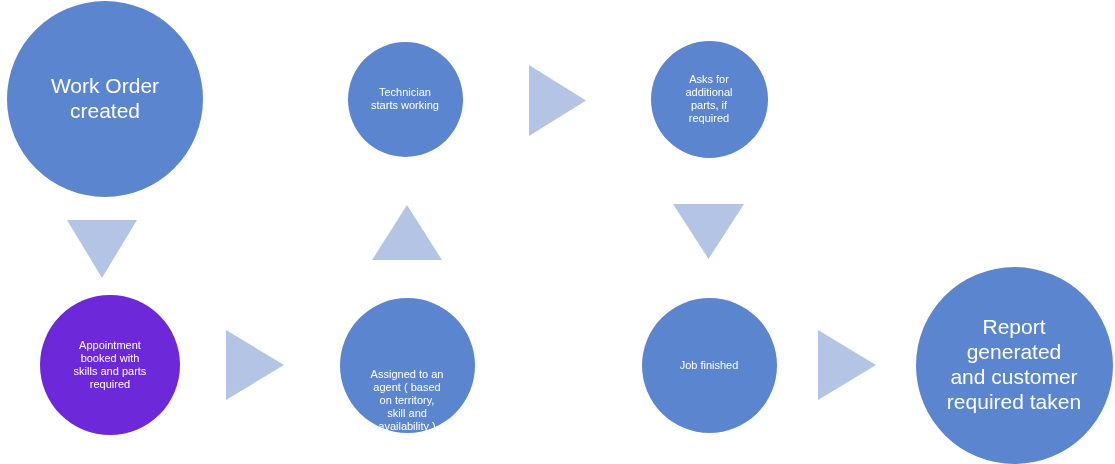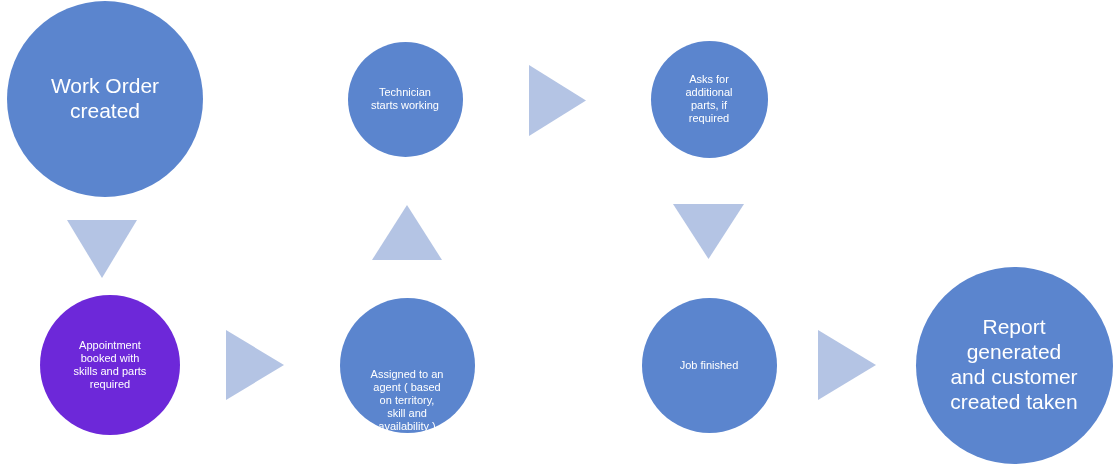--- a/index.html
+++ b/index.html
@@ -72,21 +72,21 @@
 skill and
 availability  )</div>
       </div>
       <div class="node size-sm" style="left: 641.5px; top: 297.5px; width: 135px; height: 135px; background: rgb(91, 133, 206); justify-content: center;">
         <div class="node-label" style="color: rgb(255, 255, 255);">Job finished</div>
       </div>
       <div class="node size-lg" style="left: 915.5px; top: 266.5px; width: 197px; height: 197px; background: rgb(91, 133, 206);">
         <div class="node-label" style="color: rgb(255, 255, 255);">Report
 generated
 and customer
-created taken</div>
+required taken</div>
       </div>
     </div>
   <div id="arrows-layer">
       <div class="arrow" style="left: 67px; top: 220px; width: 70px; height: 58px;">
         <svg width="70" height="58" viewBox="0 0 70 58">
           <polygon points="0,0 70,0 35,58" fill="#B4C4E4"></polygon>
         </svg>
       </div>
       <div class="arrow" style="left: 226px; top: 330px; width: 58px; height: 70px;">
         <svg width="58" height="70" viewBox="0 0 58 70">

